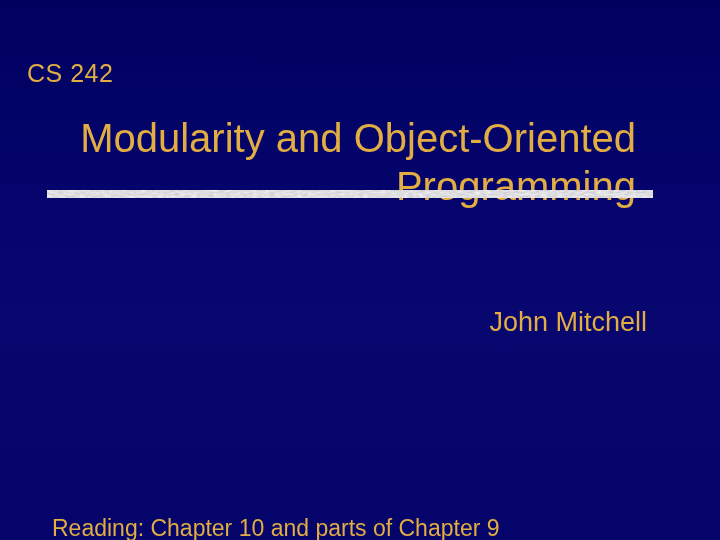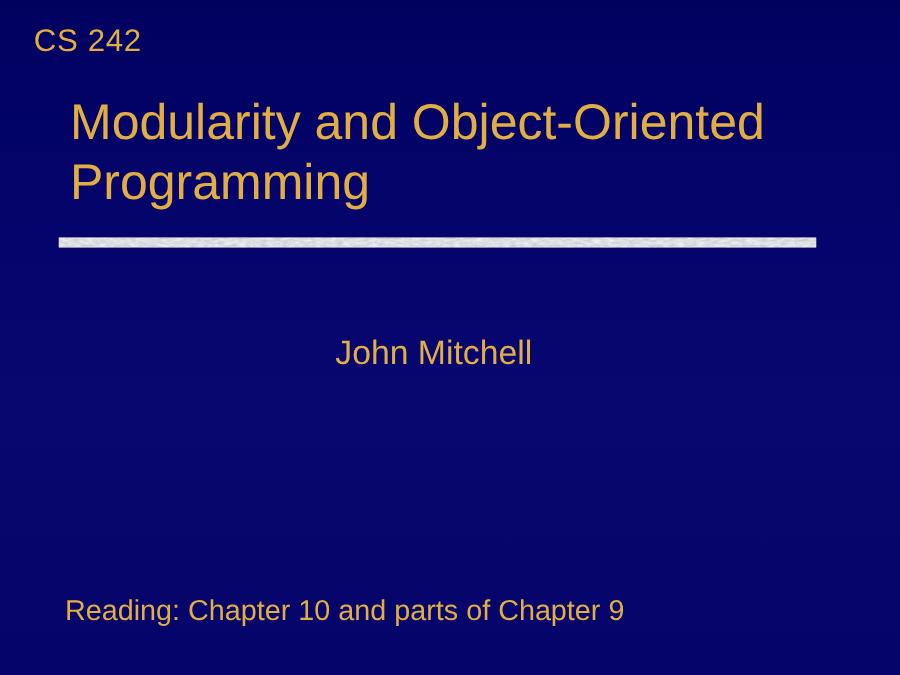--- a/index.html
+++ b/index.html
@@ -11,55 +11,56 @@
     font-family: "Liberation Sans", sans-serif;
   }
   .slide {
     position: relative;
     width: 720px;
     height: 540px;
     background: linear-gradient(180deg, #00015f 0%, #04046c 35%, #07076f 60%, #04046a 100%);
   }
   .gold {
     color: #e2ad42;
+    margin-top: 40px;
   }
   .course-code {
     position: absolute;
     left: 27px;
     top: 21px;
     font-size: 25px;
     letter-spacing: 0.5px;
     line-height: 1;
     white-space: nowrap;
   }
   .title {
     position: absolute;
     left: 56px;
     top: 74px;
     width: 580px;
     font-size: 40px;
     line-height: 48px;
-    text-align: left;
+    text-align: right;
   }
   .divider {
     position: absolute;
     left: 47px;
     top: 190px;
     width: 606px;
     height: 8px;
     display: block;
   }
   .author {
     position: absolute;
     left: 47px;
     top: 267px;
     width: 600px;
     font-size: 27px;
     line-height: 1.15;
-    text-align: center;
+    text-align: right;
   }
   .reading {
     position: absolute;
     left: 52px;
     top: 475px;
     width: 600px;
     font-size: 23px;
     line-height: 1.15;
     text-align: left;
   }

